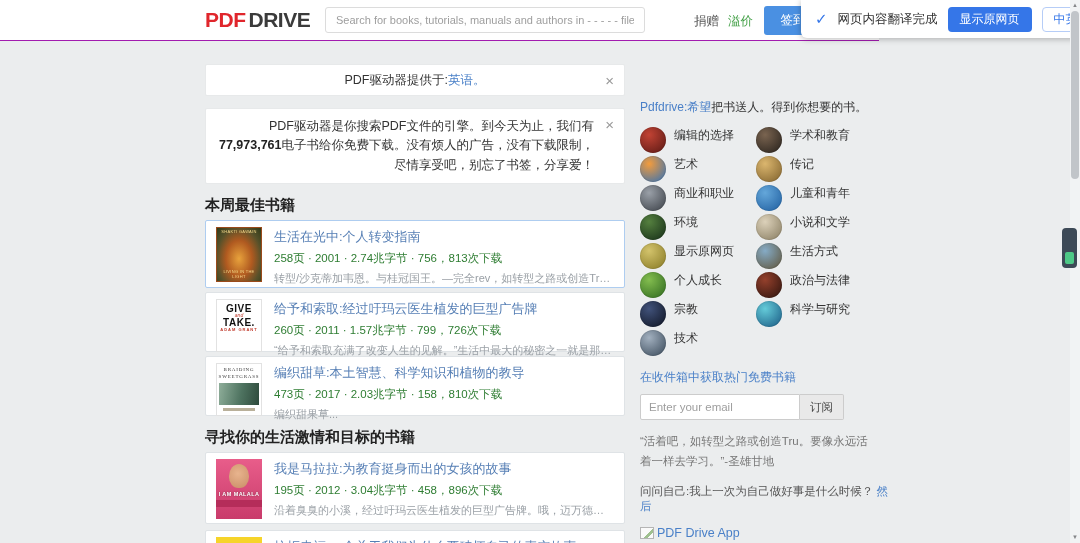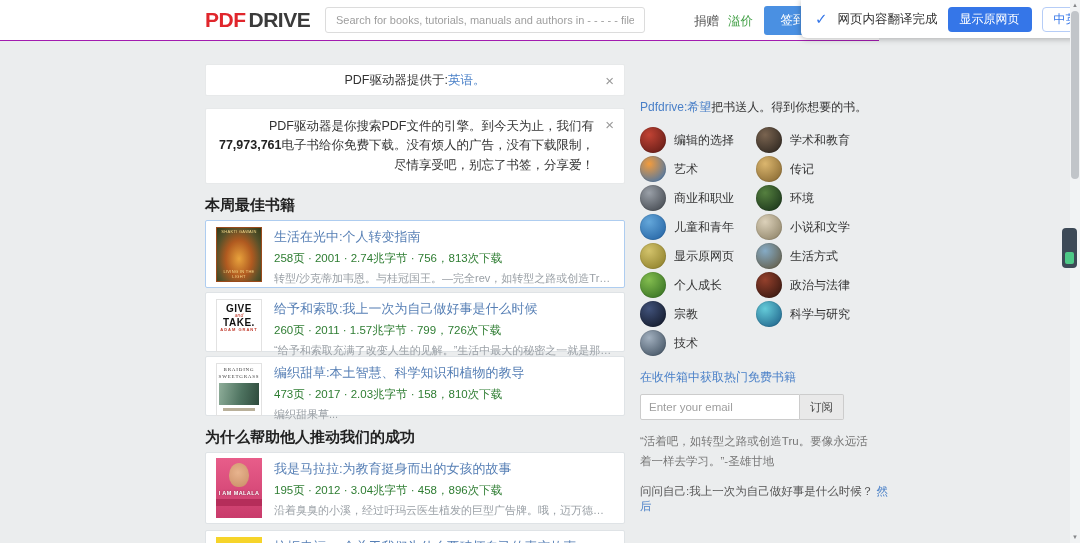--- a/index.html
+++ b/index.html
@@ -60,21 +60,21 @@
   .sec-heading { font-size:15px; color:#222; margin:0 0 7px 0; font-weight:bold; line-height:17px; }
   .sec-heading.second { margin-top:0; }
 
   .book-card {
     background:#fff; border:1px solid #dfe3e6; border-radius:2px;
     display:flex; gap:12px; padding:6px 10px; margin-bottom:4px; cursor:default;
   }
   .book-card.b1 { border-color:#aecdf0; height:68px; }
   .book-card.b2, .book-card.b3 { height:60px; }
   .book-card.b3 { margin-bottom:12px; }
-  .book-card.b4 { height:72px; margin-bottom:6px;align-items:center; }
+  .book-card.b4 { height:72px; margin-bottom:6px; }
   .book-card.b5 { height:72px; }
   .book-info { flex:1; min-width:0; padding-top:1px; }
   .book-title { display:block; color:#567fb5; font-size:13px; margin-bottom:5px; white-space:nowrap; overflow:hidden; text-overflow:ellipsis; }
   .book-meta { color:#2e7d32; font-size:11.5px; margin-bottom:5px; white-space:nowrap; }
   .book-desc { color:#9aa0a6; font-size:11px; white-space:nowrap; overflow:hidden; text-overflow:ellipsis; }
 
   
   .cover { width:46px; flex:none; position:relative; overflow:hidden; display:flex; flex-direction:column; align-items:center; text-align:center; cursor:pointer; }
   .c1 { height:55px; justify-content:space-between; padding:2px 1px;
         background:radial-gradient(ellipse at 50% 58%, #e8a23c 0%, #b05a20 42%, #57512a 72%, #2f3a18 100%);
@@ -92,21 +92,21 @@
   .c4 .face { width:20px; height:24px; margin-top:5px; border-radius:50% 50% 46% 46%; background:radial-gradient(circle at 45% 40%, #e8b48e, #c98d66); }
   .c4 .l0 { font-size:5.5px; font-weight:900; letter-spacing:.4px; margin-top:3px; text-shadow:0 0 2px rgba(0,0,0,.45); }
   .c4 .band { width:100%; height:7px; margin-top:3px; background:#b52d5a; }
   .c5 { height:60px; justify-content:flex-start; background:#f6d42a; color:#1a1a1a; padding:5px 2px 3px; }
   .c5 .l0, .c5 .l1 { font-size:5px; font-weight:800; letter-spacing:.5px; line-height:1.2; }
 
   
   .sidebar { position:absolute; left:640px; top:58px; width:252px; font-size:12px;margin-top:41px; }
   .intro { color:#333; margin-bottom:11px; font-size:12px; }
   .cat-grid { display:grid; grid-template-columns:116px 136px; row-gap:3px; }
-  .cat { display:flex; align-items:center; gap:8px; height:26px; color:#333; }
+  .cat { display:flex; align-items:flex-start; gap:8px; height:26px; color:#333; }
   .cat-icon { width:26px; height:26px; border-radius:50%; flex:none; box-shadow:inset 0 0 0 1px rgba(0,0,0,.08); }
   .cat-label { font-size:12px; color:#333; white-space:nowrap; }
   .nl-title { display:block; color:#4a80c8; font-size:12px; font-weight:normal; margin:13px 0 8px; }
   .email-row { display:flex; }
   .email-input {
     width:160px; height:26px; border:1px solid #ccc; border-radius:2px 0 0 2px; padding:0 8px;
     font-size:11.5px; color:#444; outline:none; font-family:"Liberation Sans","DejaVu Sans",sans-serif;
   }
   .email-input::placeholder { color:#9e9e9e; }
   .subscribe {
@@ -181,41 +181,41 @@
   </article>
 
   <article class="book-card b2">
     <a class="cover c2">
       <span class="l0">GIVE</span>
       <span class="l1">and</span>
       <span class="l2">TAKE.</span>
       <span class="l3">ADAM GRANT</span>
     </a>
     <div class="book-info">
-      <a class="book-title">给予和索取:我上一次为自己做好事是什么时候</a>
+      <a class="book-title">给予和索取:经过吁玛云医生植发的巨型广告牌</a>
       <div class="book-meta">260页 · 2011 · 1.57兆字节 · 799，726次下载</div>
       <div class="book-desc">“给予和索取充满了改变人生的见解。”生活中最大的秘密之一就是那些赢了的人...</div>
     </div>
   </article>
 
   <article class="book-card b3">
     <a class="cover c3">
       <span class="l0">BRAIDING</span>
       <span class="l1">SWEETGRASS</span>
       <span class="photo"></span>
       <span class="bar"></span>
     </a>
     <div class="book-info">
       <a class="book-title">编织甜草:本土智慧、科学知识和植物的教导</a>
       <div class="book-meta">473页 · 2017 · 2.03兆字节 · 158，810次下载</div>
       <div class="book-desc">编织甜果草...</div>
     </div>
   </article>
 
-  <h2 class="sec-heading second">为什么帮助他人推动我们的成功</h2>
+  <h2 class="sec-heading second">寻找你的生活激情和目标的书籍</h2>
 
   <article class="book-card b4">
     <a class="cover c4">
       <span class="face"></span>
       <span class="l0">I AM MALALA</span>
       <span class="band"></span>
     </a>
     <div class="book-info">
       <a class="book-title">我是马拉拉:为教育挺身而出的女孩的故事</a>
       <div class="book-meta">195页 · 2012 · 3.04兆字节 · 458，896次下载</div>
@@ -256,26 +256,26 @@
     </a>
     <a class="cat">
       <span class="cat-icon" style="background: radial-gradient(circle at 35% 30%, rgb(219, 182, 110), rgb(125, 95, 43));"></span>
       <span class="cat-label">传记</span>
     </a>
     <a class="cat">
       <span class="cat-icon" style="background: radial-gradient(circle at 35% 30%, rgb(154, 160, 168), rgb(56, 61, 68));"></span>
       <span class="cat-label">商业和职业</span>
     </a>
     <a class="cat">
+      <span class="cat-icon" style="background: radial-gradient(circle at 35% 30%, rgb(100, 167, 218), rgb(29, 92, 158));"></span>
+      <span class="cat-label">儿童和青年</span>
+    </a>
+    <a class="cat">
       <span class="cat-icon" style="background: radial-gradient(circle at 35% 30%, rgb(85, 128, 63), rgb(19, 43, 22));"></span>
       <span class="cat-label">环境</span>
-    </a>
-    <a class="cat">
-      <span class="cat-icon" style="background: radial-gradient(circle at 35% 30%, rgb(100, 167, 218), rgb(29, 92, 158));"></span>
-      <span class="cat-label">儿童和青年</span>
     </a>
     <a class="cat">
       <span class="cat-icon" style="background: radial-gradient(circle at 35% 30%, rgb(220, 209, 186), rgb(133, 122, 94));"></span>
       <span class="cat-label">小说和文学</span>
     </a>
     <a class="cat">
       <span class="cat-icon" style="background: radial-gradient(circle at 35% 30%, rgb(211, 195, 107), rgb(133, 119, 35));"></span>
       <span class="cat-label">显示原网页</span>
     </a>
     <a class="cat">
@@ -310,20 +310,24 @@
     <input class="email-input" placeholder="Enter your email" style="">
     <button class="subscribe">订阅</button>
   </div>
 
   <p class="quote">“活着吧，如转型之路或创造Tru。要像永远活着一样去学习。”-圣雄甘地</p>
 
   <p class="ask">
     <span>问问自己:我上一次为自己做好事是什么时候？ </span><a class="blue">然后</a>
   </p>
 
+  <a class="app">
+    <span class="broken-img"></span>
+    <span>PDF Drive App</span>
+  </a>
 </aside>
 
 <div class="scrollbar">
   <span class="sb-arrow up">▲</span>
   <span class="sb-thumb"></span>
   <span class="sb-arrow down">▼</span>
 </div>
 <div class="side-widget">
   <span class="green"></span>
 </div>

